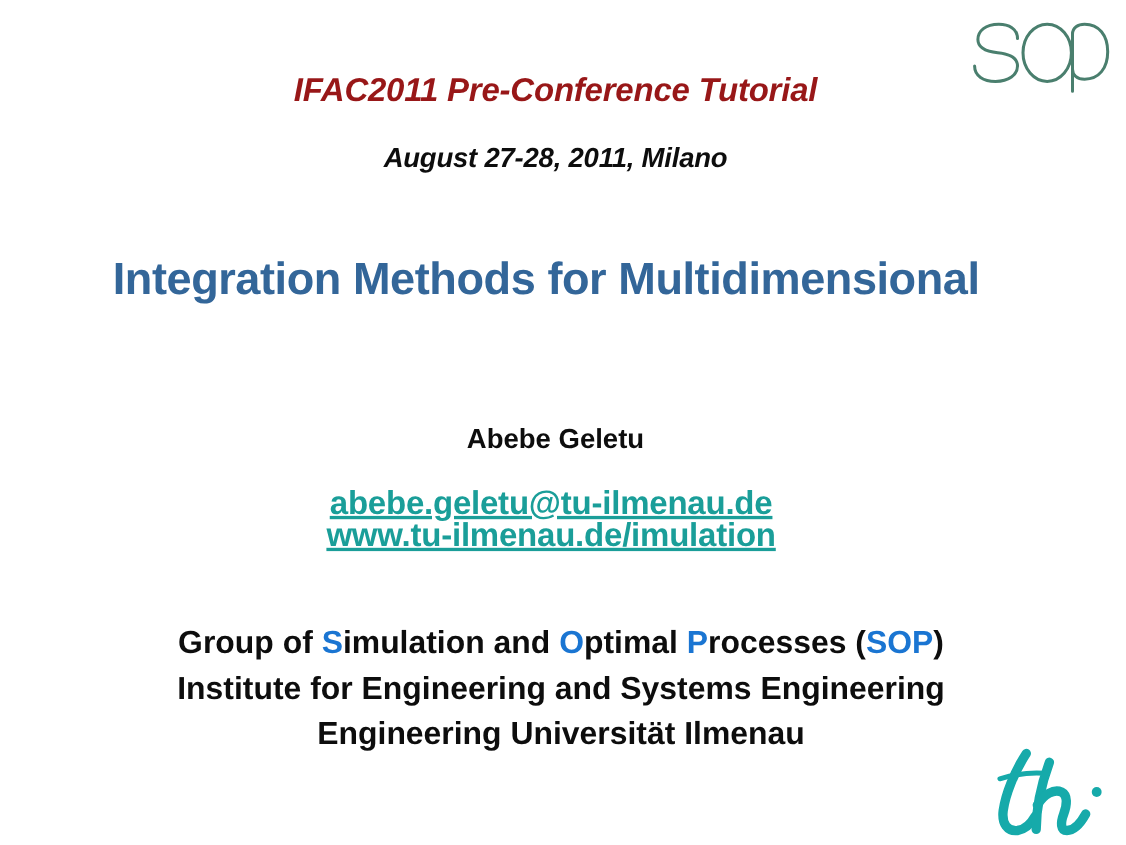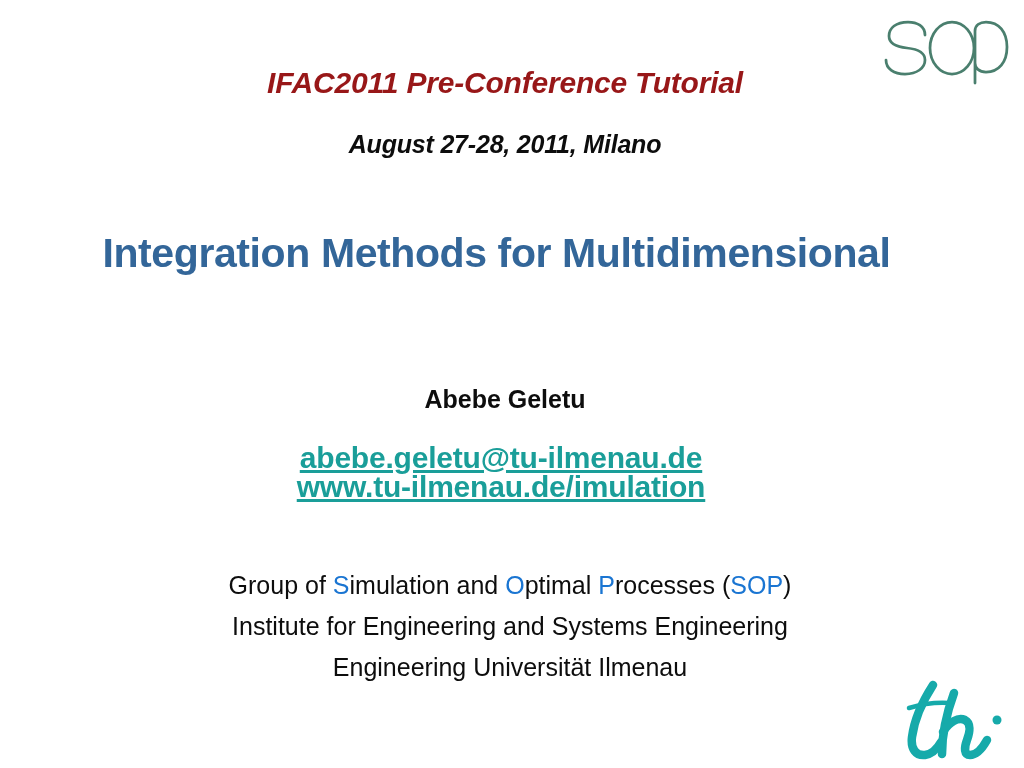--- a/index.html
+++ b/index.html
@@ -85,23 +85,23 @@
     letter-spacing: -0.2px;
   }
 
   
   #affiliation {
     position: absolute;
     top: 565px;
     left: 10px;
     width: 1000px;
     text-align: center;
-    font-size: 25px;
+    font-size: 29px;
     line-height: 41px;
-    font-weight: normal;
+    font-weight: bold;
     color: #0d0d0d;
   }
   #affiliation .aff-line { display: block; white-space: pre; }
   .accent-blue { color: #1a75d2; }
 
   
   #sop-logo {
     position: absolute;
     top: 8px;
     right: 12px;

